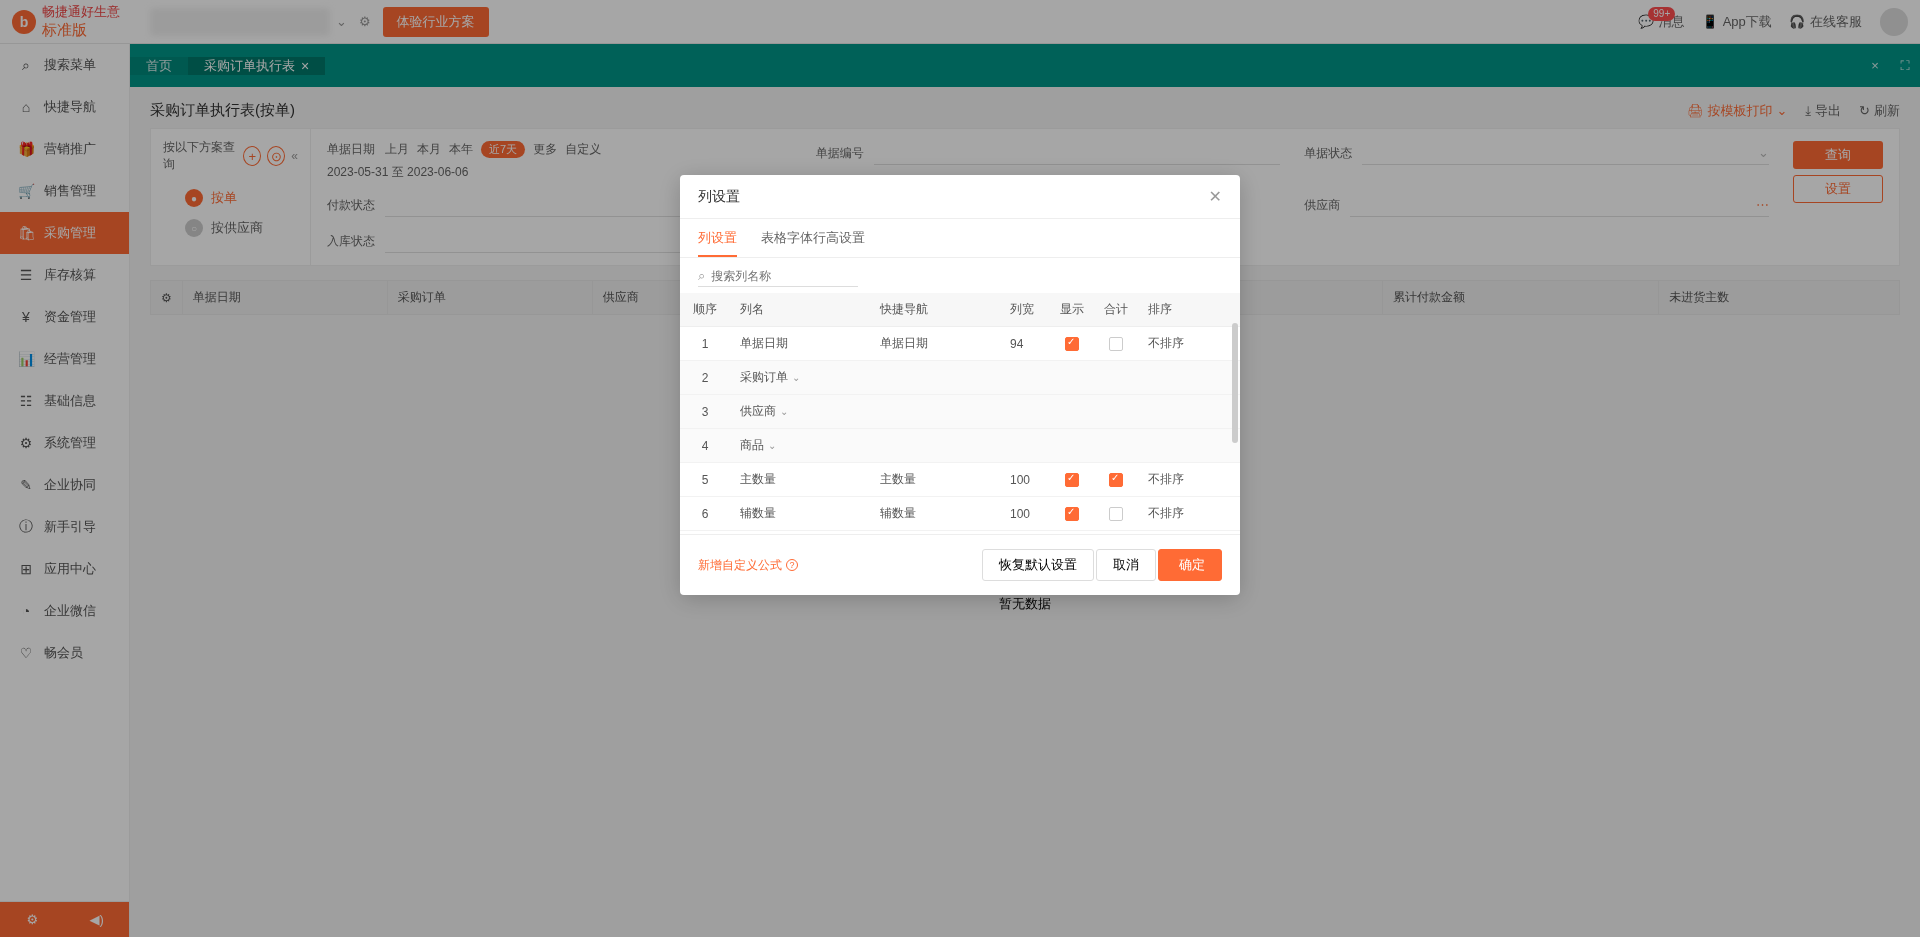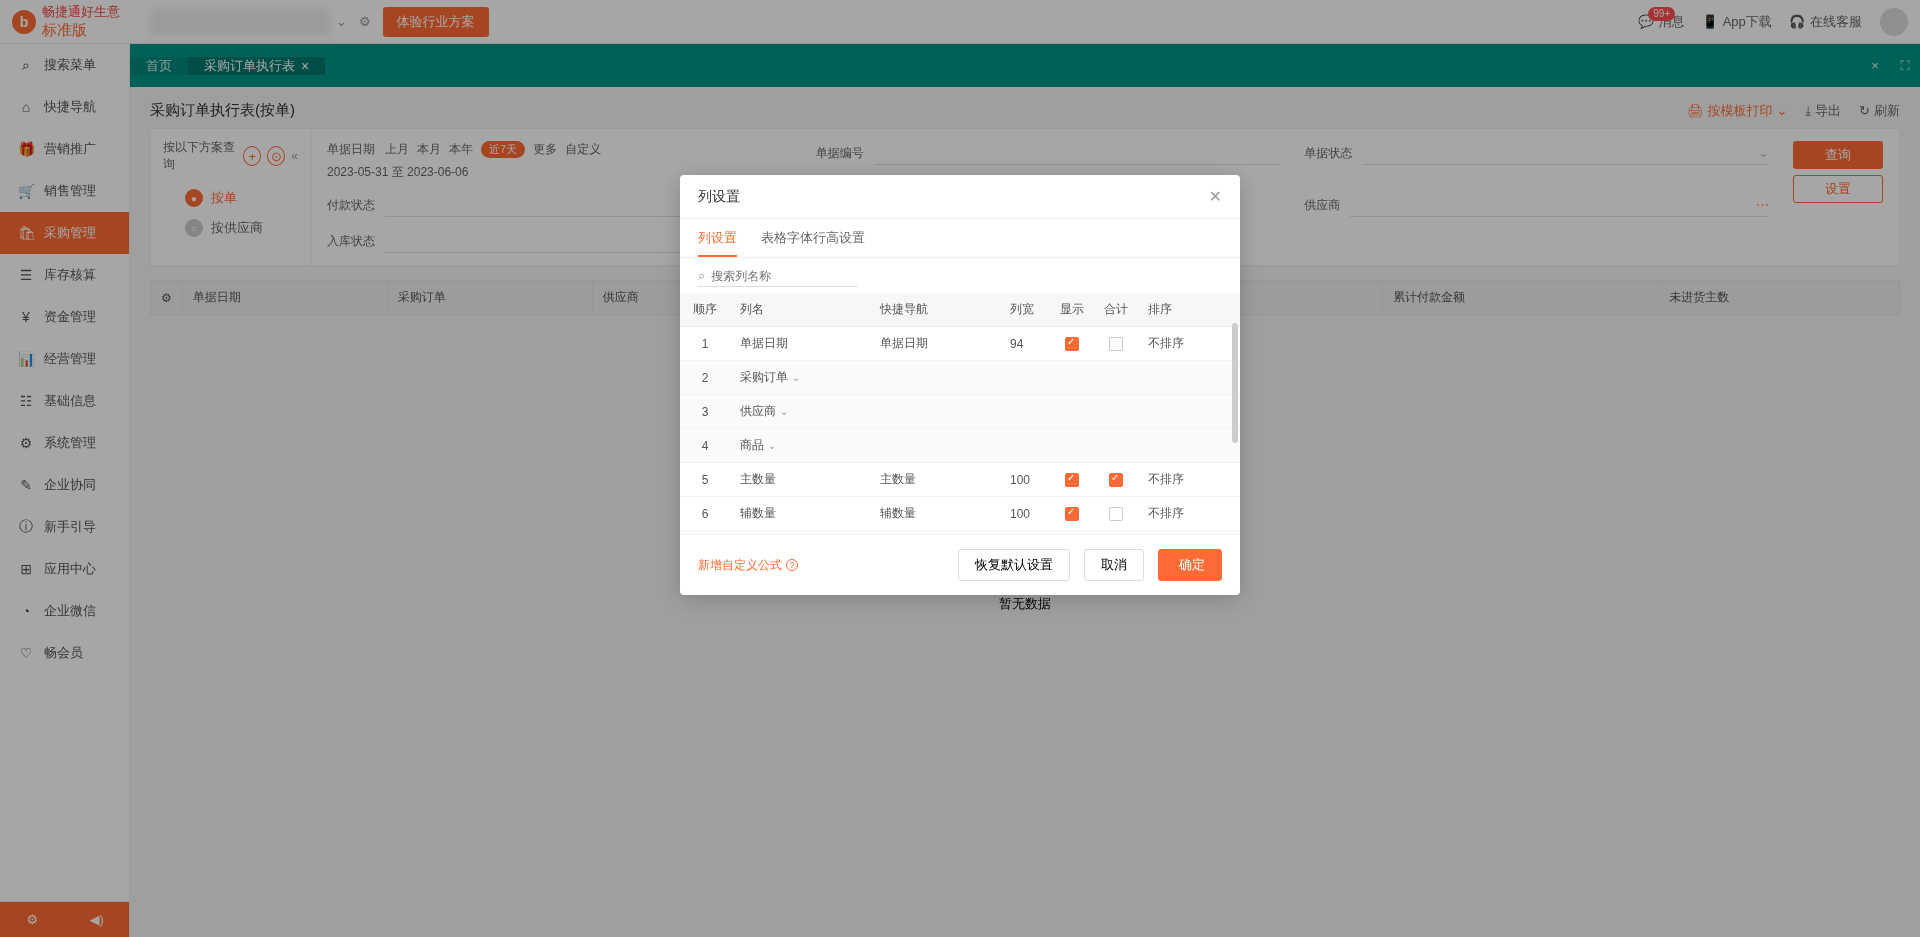--- a/index.html
+++ b/index.html
@@ -100,21 +100,21 @@
 .col-table th { background: #f7f7f7; padding: 8px 10px; text-align: left; color: #555; font-weight: normal; border-bottom: 1px solid #eee; position: sticky; top: 0; }
 .col-table td { padding: 8px 10px; border-bottom: 1px solid #f2f2f2; color: #555; }
 .col-table tr.group td { background: #fafafa; }
 .chk { width: 14px; height: 14px; border: 1px solid #ccc; border-radius: 2px; display: inline-block; cursor: pointer; vertical-align: middle; }
 .chk.checked { background: #ff6b35; border-color: #ff6b35; position: relative; }
 .chk.checked::after { content: '✓'; color: #fff; font-size: 10px; position: absolute; left: 1px; top: -2px; }
 .expand-chev { color: #999; font-size: 10px; margin-left: 4px; }
 .col-scrollbar { position: absolute; right: 2px; top: 30px; width: 6px; height: 120px; background: #ccc; border-radius: 3px; }
 .modal-footer { display: flex; align-items: center; padding: 14px 18px; border-top: 1px solid #eee; }
 .add-formula { color: #ff6b35; font-size: 12px; display: flex; align-items: center; gap: 4px; cursor: pointer; }
-.footer-buttons { margin-left: auto; display: flex; gap: 14px; }
+.footer-buttons { margin-left: auto; display: flex; gap: 2px; }
 .btn { padding: 6px 16px; border-radius: 3px; font-size: 13px; cursor: pointer; border: 1px solid #ddd; background: #fff; }
 .btn.primary { background: #ff6b35; border-color: #ff6b35; color: #fff; padding-left: 20px; }
 </style>
 </head>
 <body>
 
 <div class="top-header">
   <div class="logo-area">
     <div class="logo-icon">b</div>
     <div>

